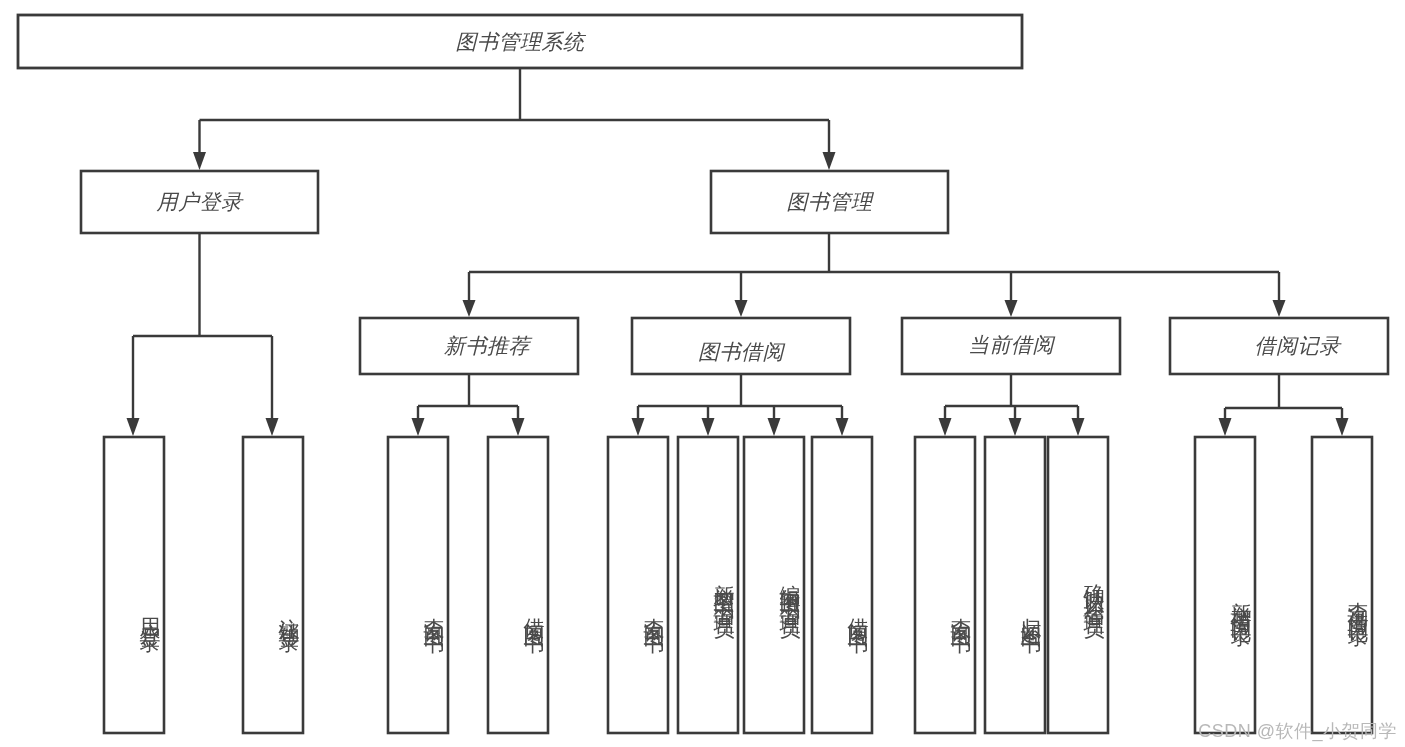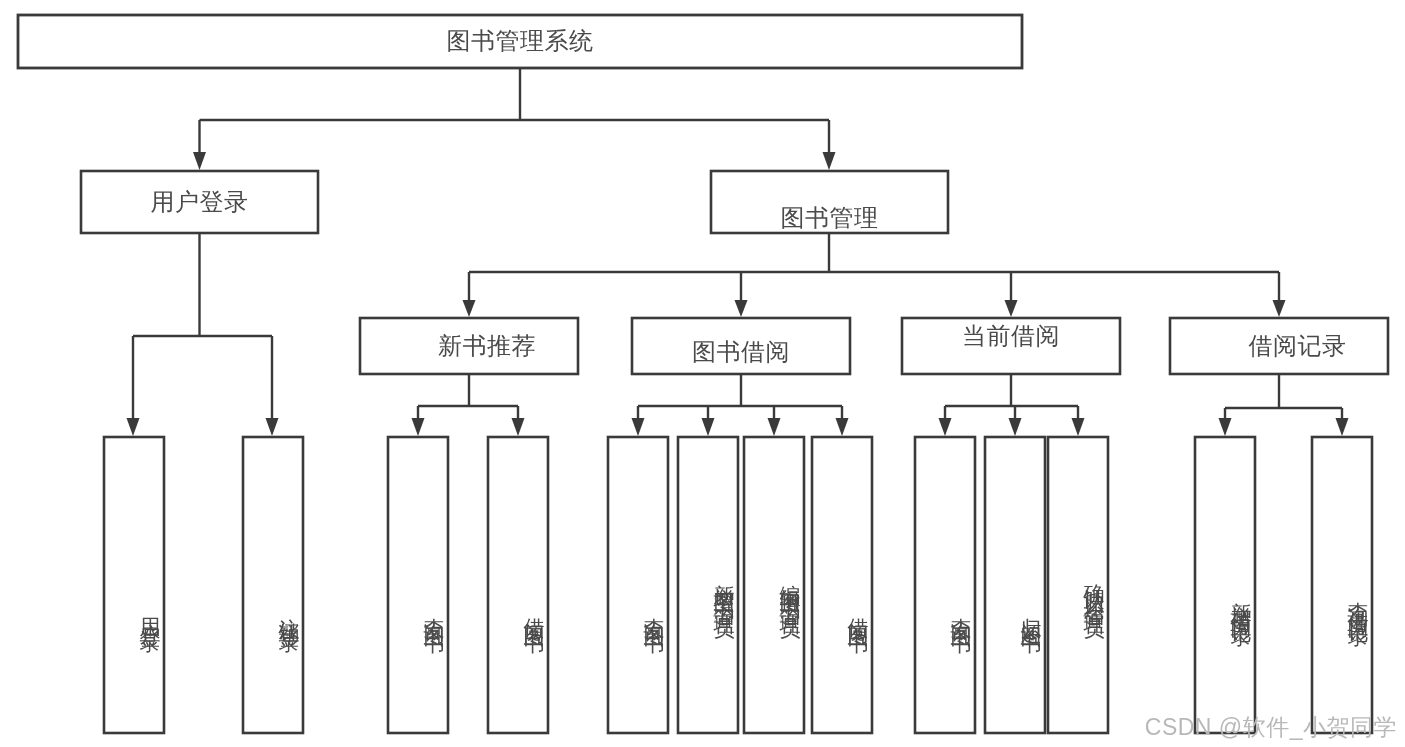--- a/index.html
+++ b/index.html
@@ -49,40 +49,41 @@
     position: absolute;
     display: flex;
     align-items: center;
     justify-content: center;
     color: #4a4a4a;
     font-family: "Liberation Sans", "DejaVu Sans", sans-serif;
     letter-spacing: 0.5px;
     pointer-events: none;
   }
   .node-label.horizontal {
-    font-size: 24px;
+    font-size: 21px;
     line-height: 1.1;
     white-space: nowrap;
+    font-style: italic;
   }
   .node-label.vertical {
     writing-mode: vertical-rl;
     text-orientation: upright;
     font-size: 21px;
     line-height: 1.35;
     letter-spacing: 5px;
     align-items: flex-start;
     justify-content: center;
     padding-top: 6px;
     box-sizing: border-box;
   }
   .watermark {
     position: absolute;
     right: 8px;
     bottom: 4px;
-    font-size: 23px;
+    font-size: 18px;
     color: #b8b8b8;
     font-family: "Liberation Sans", "DejaVu Sans", sans-serif;
     letter-spacing: 0.5px;
     white-space: nowrap;
   }
 </style>
 </head>
 <body>
 
 <div id="diagram-root">
@@ -192,25 +193,25 @@
     <rect class="node-box" x="915" y="437" width="60" height="296"></rect>
     <rect class="node-box" x="985" y="437" width="60" height="296"></rect>
     <rect class="node-box" x="1048" y="437" width="60" height="296"></rect>
     <rect class="node-box" x="1195" y="437" width="60" height="296"></rect>
     <rect class="node-box" x="1312" y="437" width="60" height="296"></rect>
   </svg>
 
   <div class="node-label horizontal" style="left:18px; top:15px; width:1004px; height:53px;">图书管理系统</div>
 
   <div class="node-label horizontal" style="left:81px; top:171px; width:237px; height:62px;">用户登录</div>
-  <div class="node-label horizontal" style="left:711px; top:187px; width:237px; height:62px;">图书管理</div>
+  <div class="node-label horizontal" style="left:711px; top:171px; width:237px; height:62px;">图书管理</div>
 
   <div class="node-label horizontal" style="left:360px; top:318px; width:254px; height:56px;">新书推荐</div>
   <div class="node-label horizontal" style="left:632px; top:318px; width:218px; height:68px;">图书借阅</div>
-  <div class="node-label horizontal" style="left:902px; top:308px; width:218px; height:56px;">当前借阅</div>
+  <div class="node-label horizontal" style="left:902px; top:317px; width:218px; height:56px;">当前借阅</div>
   <div class="node-label horizontal" style="left:1170px; top:318px; width:255px; height:56px;">借阅记录</div>
 
   <div class="node-label vertical" style="left:104px; top:483px; width:60px; height:250px;">用户登录</div>
   <div class="node-label vertical" style="left:243px; top:483px; width:60px; height:250px;">注销登录</div>
   <div class="node-label vertical" style="left:388px; top:483px; width:60px; height:250px;">查询图书</div>
   <div class="node-label vertical" style="left:488px; top:483px; width:60px; height:250px;">借阅图书</div>
   <div class="node-label vertical" style="left:608px; top:483px; width:60px; height:250px;">查询图书</div>
   <div class="node-label vertical" style="left:678px; top:440px; width:60px; height:293px;">新增图书（管理员）</div>
   <div class="node-label vertical" style="left:744px; top:440px; width:60px; height:293px;">编辑图书（管理员）</div>
   <div class="node-label vertical" style="left:812px; top:483px; width:60px; height:250px;">借阅图书</div>

